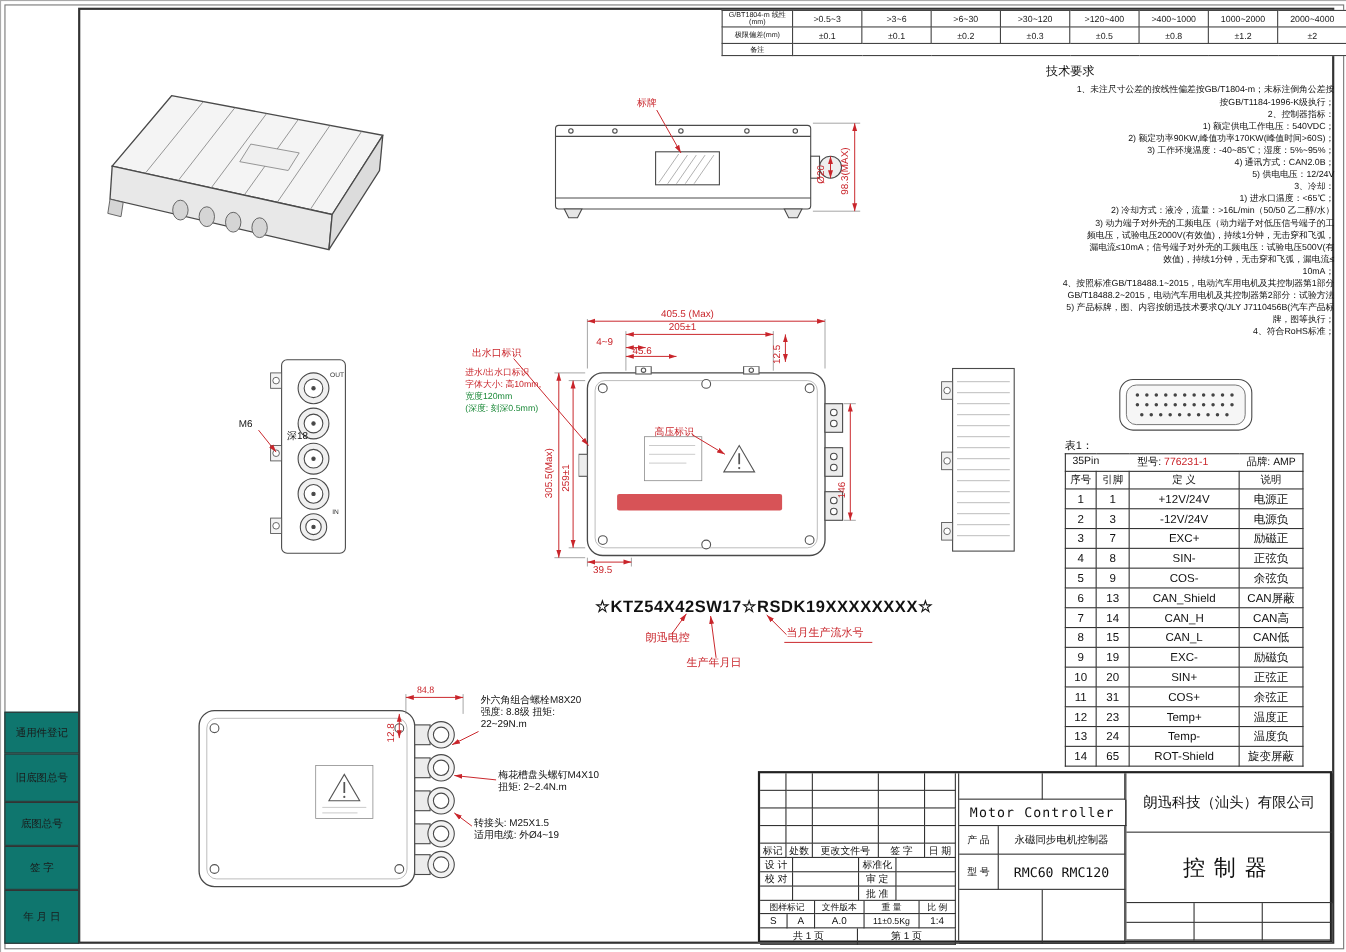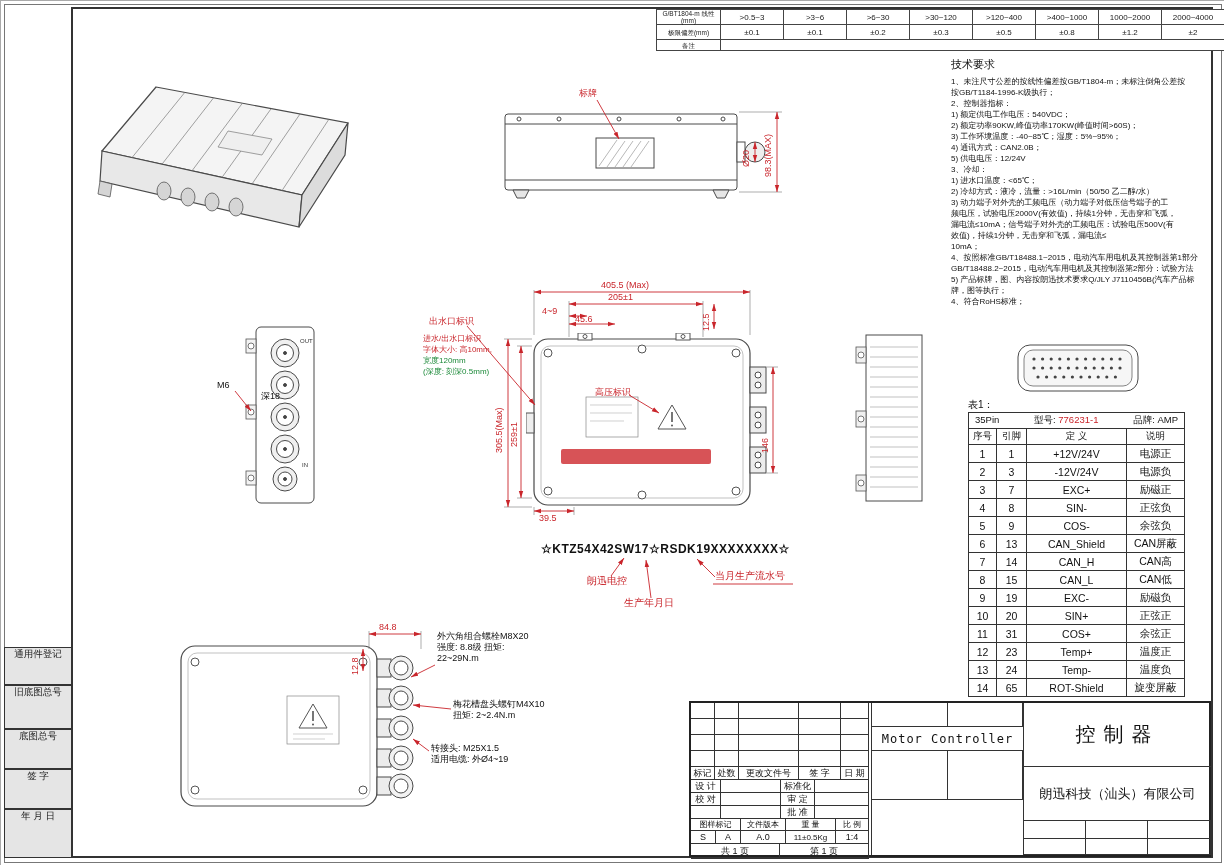--- a/index.html
+++ b/index.html
@@ -1,40 +1,40 @@
 <!DOCTYPE html>
 <html><head>
 <meta charset="utf-8">
 <style>
   html,body{margin:0;padding:0;background:#fff;}
   .sheet{position:relative;width:1224px;height:865px;background:#fff;overflow:hidden;
          font-family:"Liberation Sans",sans-serif;color:#1a1a1a;border:1px solid #aaa;}
   .outer-frame{position:absolute;left:3px;top:3px;right:3px;bottom:3px;border:1px solid #777;}
   .main-frame{position:absolute;left:70px;top:6px;width:1142px;height:851px;border:2px solid #333;box-sizing:border-box;}
   .mbox{position:absolute;left:3px;width:68px;border:1px solid #333;box-sizing:border-box;
-        display:flex;align-items:flex-start;justify-content:center;font-size:9.5px;background:#e5e5e5;}
+        display:flex;align-items:center;justify-content:center;font-size:9.5px;background:#0f766e;}
   .view{position:absolute;}
   .lbl{position:absolute;font-size:9px;color:#c9252b;white-space:nowrap;line-height:1;}
   .blk{color:#111;}
   .grn{color:#1d8a3a;}
   .rot{transform:rotate(-90deg);transform-origin:0 0;}
   .note{position:absolute;font-size:9px;color:#111;line-height:11px;white-space:nowrap;}
-  .partno{position:absolute;left:540px;top:541px;font-size:12px;font-weight:bold;letter-spacing:.5px;color:#111;white-space:nowrap;}
+  .partno{position:absolute;left:540px;top:541px;font-size:15px;font-weight:bold;letter-spacing:.5px;color:#111;white-space:nowrap;}
   .watermark{position:absolute;left:498px;top:398px;font-size:46px;font-weight:bold;letter-spacing:3px;
              color:rgba(140,140,140,.55);text-shadow:0 0 2px rgba(255,255,255,.9);}
   .wm-badge{position:absolute;left:560px;top:448px;width:150px;height:15px;background:rgba(205,40,45,.8);border-radius:2px;}
   
   .tol{position:absolute;left:655px;top:8px;border-collapse:collapse;background:#fff;}
   .tol td{border:1px solid #444;text-align:center;font-size:8px;height:14px;min-width:60px;padding:0 1px;}
   .tol td.c1{min-width:50px;font-size:6.5px;line-height:7px;}
   .tol tr.small td{height:10px;font-size:6.5px;}
   
   .tech{position:absolute;left:950px;top:56px;width:262px;}
   .tech .tr-title{font-size:11px;margin-bottom:4px;color:#111;}
-  .tech .tr-lines div{font-size:8px;line-height:11px;color:#111;white-space:nowrap;}
+  .tech .tr-lines div{font-size:8px;line-height:11px;color:#111;white-space:nowrap;text-align:right;}
   
   .pin-cap{position:absolute;left:967px;top:397px;font-size:10px;color:#111;}
   .pin{position:absolute;left:967px;top:411px;border-collapse:collapse;background:#fff;}
   .pin td,.pin th{border:1px solid #333;text-align:center;font-size:10.5px;padding:0;height:17px;color:#111;}
   .pin .ph1 td{height:15px;font-size:9.5px;}
   .pin .ph1 .hwrap{display:flex;justify-content:space-between;padding:0 6px;}
   .pin .ph2 th{font-weight:normal;font-size:9.5px;height:15px;}
   .red{color:#c9252b;}
   
   .tb{position:absolute;left:688px;top:700px;width:522px;height:156px;border:2px solid #222;box-sizing:border-box;font-size:9px;background:#fff;}
@@ -353,21 +353,21 @@
   <span class="lbl" style="left:607px;top:292px;">205±1</span>
   <span class="lbl" style="left:541px;top:306px;">4~9</span>
   <span class="lbl" style="left:574px;top:314px;">45.6</span>
   <span class="lbl rot" style="left:701px;top:330px;">12.5</span>
   <span class="lbl rot" style="left:509px;top:446px;">259±1</span>
   <span class="lbl rot" style="left:494px;top:452px;">305.5(Max)</span>
   <span class="lbl rot" style="left:760px;top:452px;">146</span>
   <span class="lbl" style="left:538px;top:513px;">39.5</span>
   <span class="lbl rot" style="left:741px;top:166px;">Ø20</span>
   <span class="lbl rot" style="left:763px;top:176px;">98.3(MAX)</span>
-  <span class="lbl" style="left:378px;top:622px;">84.8</span>
+  <span class="lbl" style="left:378px;top:622px;font-family:Liberation Serif, serif;">84.8</span>
   <span class="lbl rot" style="left:350px;top:674px;">12.8</span>
 
   <span class="lbl" style="left:578px;top:88px;">标牌</span>
   <span class="lbl" style="left:428px;top:316px;">出水口标识</span>
   <span class="lbl" style="left:422px;top:334px;font-size:8px;">进水/出水口标识</span>
   <span class="lbl" style="left:422px;top:345px;font-size:8px;">字体大小: 高10mm,</span>
   <span class="lbl grn" style="left:422px;top:356px;font-size:8px;">宽度120mm</span>
   <span class="lbl grn" style="left:422px;top:367px;font-size:8px;">(深度: 刻深0.5mm)</span>
   <span class="lbl" style="left:594px;top:387px;">高压标识</span>
   <span class="lbl blk" style="left:216px;top:380px;">M6</span>
@@ -568,29 +568,35 @@
         <div class="cell" style="height:15px">第 1 页</div>
       </div>
     </div>
 
     <div class="tb-mid">
       <div style="display:grid;grid-template-columns:76px 75px;">
         <div class="cell" style="height:24px"></div>
           <div class="cell" style="height:24px"></div>
       </div>
       <div class="cell mono" style="height:24px;font-size:12px;letter-spacing:1px">Motor Controller</div>
+      <div style="display:grid;grid-template-columns:36px 115px;">
+        <div class="cell" style="height:26px">产  品</div>
+        <div class="cell" style="height:26px;font-size:9.5px">永磁同步电机控制器</div>
+        <div class="cell" style="height:32px">型  号</div>
+        <div class="cell mono" style="height:32px;font-size:12px">RMC60 RMC120</div>
+      </div>
       <div style="display:grid;grid-template-columns:76px 75px;">
         <div class="cell" style="height:49px"></div>
           <div class="cell" style="height:49px"></div>
       </div>
     </div>
 
     <div class="tb-right">
+      <div class="cell" style="height:54px;font-size:13px">朗迅科技（汕头）有限公司</div>
       <div class="cell" style="height:64px;font-size:20px;letter-spacing:8px">控制器</div>
-      <div class="cell" style="height:54px;font-size:13px">朗迅科技（汕头）有限公司</div>
       <div style="display:grid;grid-template-columns:62px 62px 63px;">
         <div class="cell" style="height:18px"></div>
           <div class="cell" style="height:18px"></div>
           <div class="cell" style="height:18px"></div>
         <div class="cell" style="height:16px"></div>
           <div class="cell" style="height:16px"></div>
           <div class="cell" style="height:16px"></div>
       </div>
     </div>
   </div>

